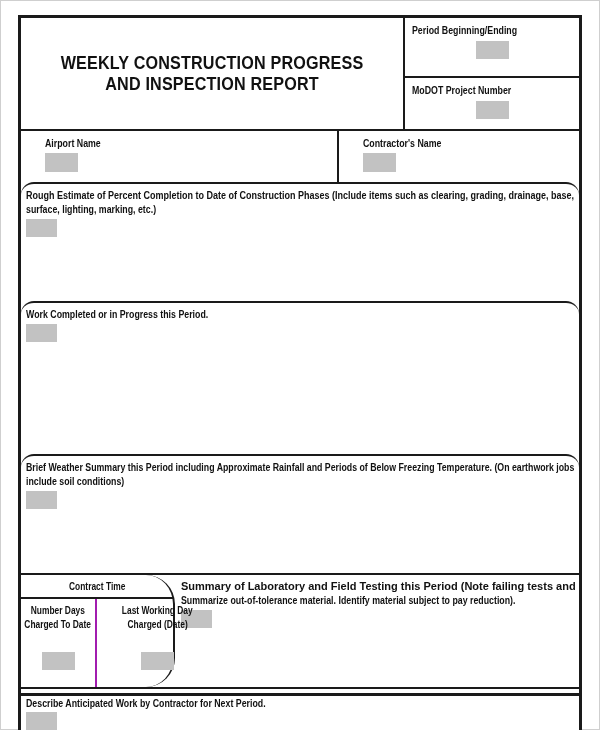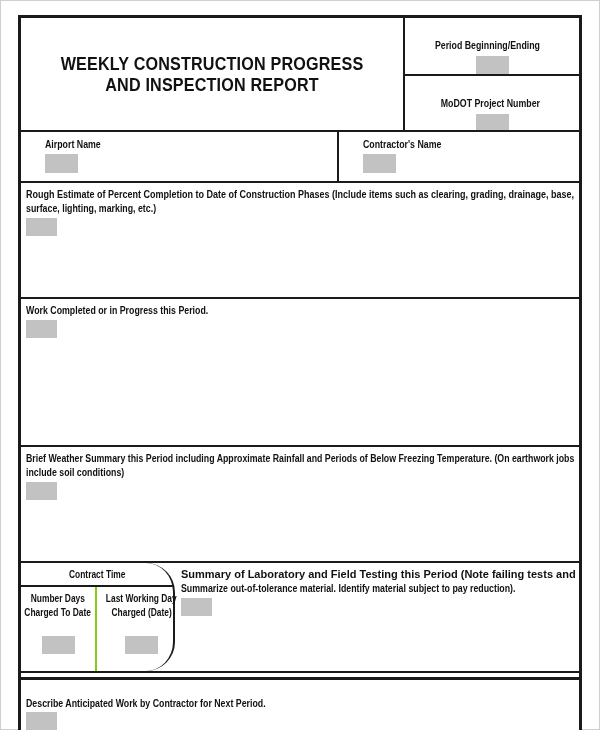--- a/index.html
+++ b/index.html
@@ -15,55 +15,55 @@
     border-top:3px solid #1a1a1a;border-left:3px solid #1a1a1a;border-right:3px solid #1a1a1a;
     display:flex;flex-direction:column;background:#ffffff;overflow:hidden;
   }
   .row{box-sizing:border-box;}
   .bt{border-top:2px solid #1a1a1a;}
   
   #header{height:112px;display:flex;}
   #title-cell{flex:1;display:flex;flex-direction:column;justify-content:center;}
   .title-line{display:block;text-align:center;white-space:nowrap;font-weight:bold;font-size:19px;line-height:21px;letter-spacing:.2px;}
   #head-right{width:174px;border-left:2px solid #1a1a1a;display:flex;flex-direction:column;}
-  .head-cell{box-sizing:border-box;padding:20px 7px 0 7px;text-align:right;}
+  .head-cell{box-sizing:border-box;padding:5px 7px 0 7px;}
   #period-cell{height:60px;border-bottom:2px solid #1a1a1a;}
   #modot-cell{flex:1;}
   .small-label{display:block;white-space:nowrap;font-weight:bold;font-size:11px;line-height:14px;}
   .ph{background:var(--ph,#c2c2c2);border:0;display:block;}
   .ph-sm{width:33px;height:18px;}
   .ph-center{margin:4px auto 0 auto;}
   
   #names{height:53px;display:flex;}
   .name-cell{box-sizing:border-box;padding:5px 8px 0 8px;margin-left:16px;}
   #airport-cell{width:302px;border-right:2px solid #1a1a1a;}
   #contractor-cell{flex:1;}
   .name-cell .ph{margin-top:3px;width:33px;height:19px;}
   
-  .text-row{padding:4px 5px 0 5px;}
+  .text-row{padding:4px 5px 0 5px;border-radius:13px;}
   #row-rough{height:121px;}
   #row-work{height:154px;}
   #row-weather{height:120px;}
   .para{width:100%;}
   .cline{display:block;white-space:nowrap;font-weight:bold;font-size:11px;line-height:14px;}
   .text-row .ph, .lab-cell .ph{margin-top:3px;width:31px;height:18px;}
   
   #row-contract{height:117px;border-bottom:2px solid #1a1a1a;display:flex;}
   #contract-left{width:154px;border-right:2px solid #1a1a1a;display:flex;flex-direction:column;box-sizing:border-box;border-radius:29px;}
   #contract-time-header{height:22px;border-bottom:2px solid #1a1a1a;display:flex;align-items:center;justify-content:center;}
   #contract-cols{flex:1;display:flex;}
   .contract-col{box-sizing:border-box;display:flex;flex-direction:column;align-items:center;padding-top:4px;}
-  #col-days{width:76px;border-right:2px solid #84cc16;}
-  #col-lastday{flex:1;}
+  #col-days{width:76px;border-right:2px solid #a21caf;}
+  #col-lastday{flex:1;margin-left:16px;}
   .ccl{display:block;text-align:center;white-space:nowrap;font-weight:bold;font-size:10.5px;line-height:14px;}
   .contract-col .ph{margin-top:auto;margin-bottom:17px;width:33px;height:18px;}
   .lab-cell{flex:1;box-sizing:border-box;padding:4px 6px 0 6px;}
   
   #gap{height:4px;background:#ffffff;}
-  #row-anticipated{flex:1;border-top:3px solid #1a1a1a;padding:16px 5px 0 5px;}
+  #row-anticipated{flex:1;border-top:3px solid #1a1a1a;padding:0 5px 0 5px;}
   #row-anticipated .ph{margin-top:2px;width:31px;height:18px;}
 </style>
 </head>
 <body>
 
 <div id="page">
   <div id="form">
 
     <div id="header" class="row">
       <div id="title-cell">

